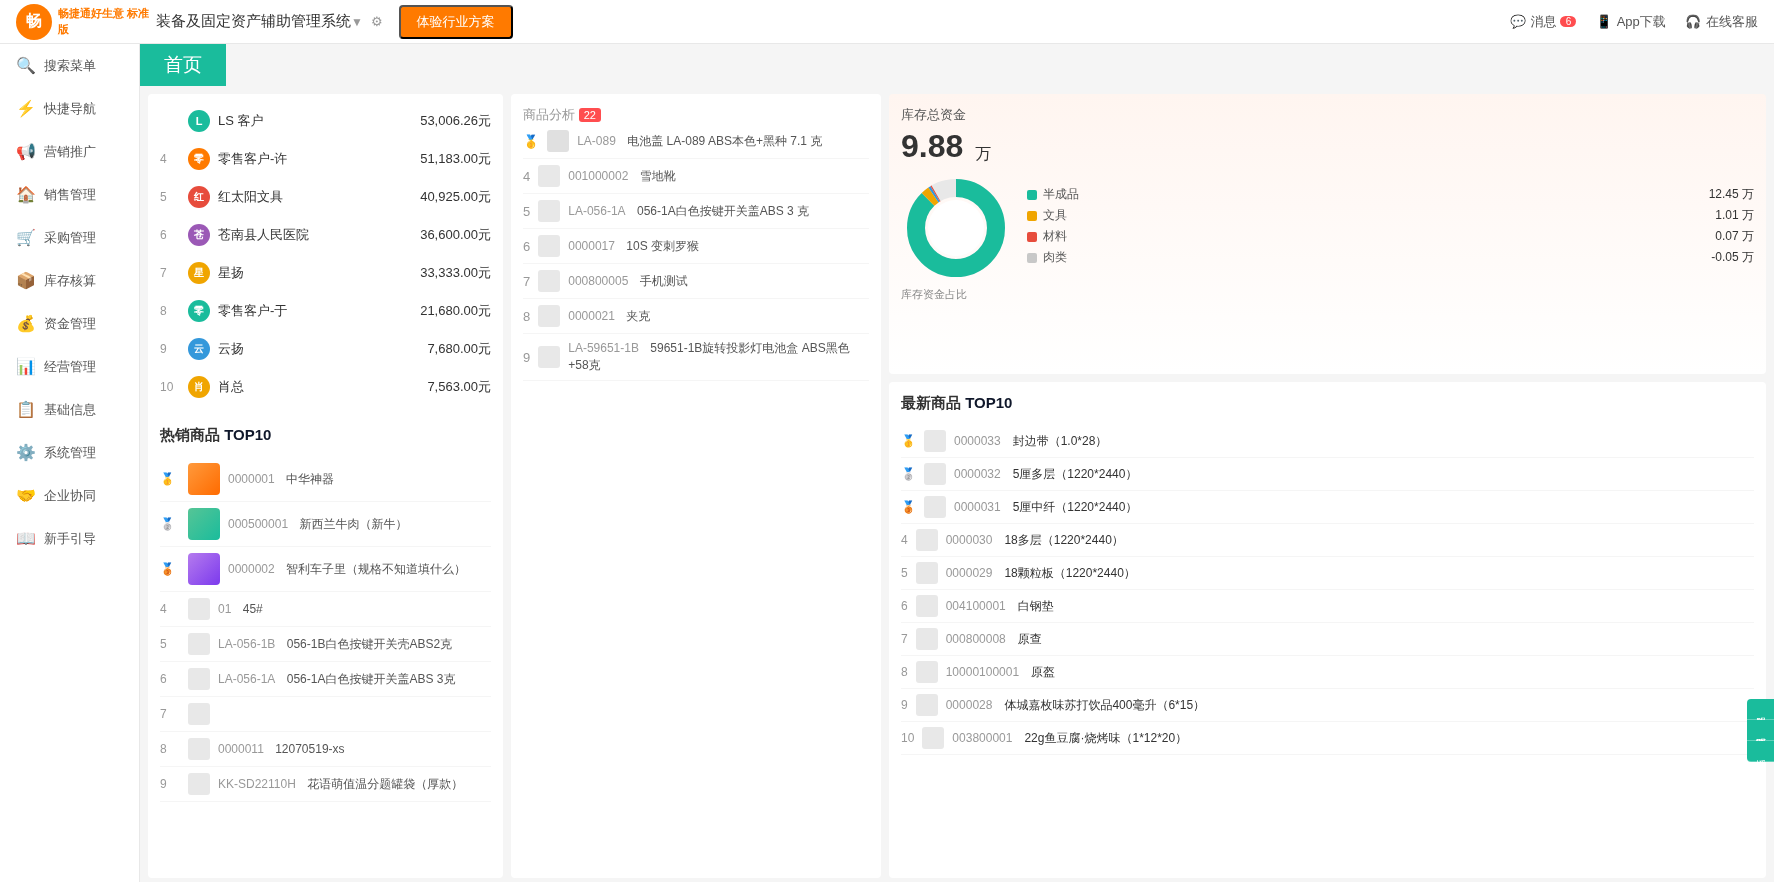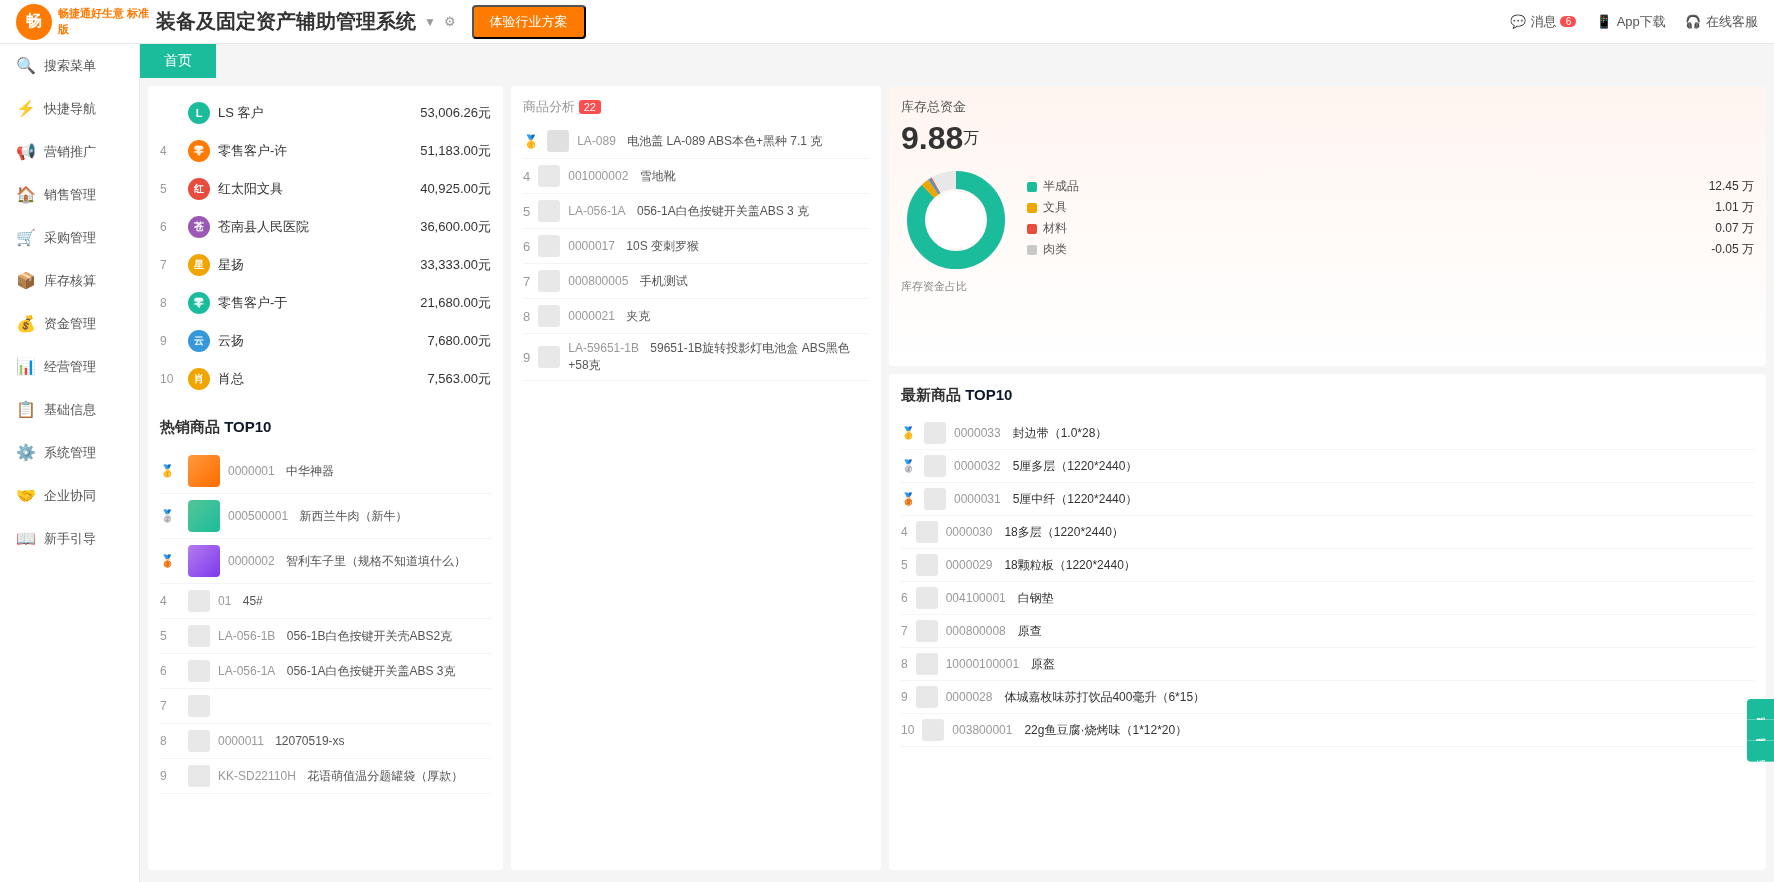--- a/index.html
+++ b/index.html
@@ -36,24 +36,23 @@
       margin-right: 6px;
       flex-shrink: 0;
     }
     .logo-text { font-size: 11px; line-height: 1.4; }
     .topbar-system {
       display: flex;
       align-items: center;
       flex: 1;
     }
     .system-name {
-      font-size: 20px;
+      font-size: 15px;
       color: #333;
-      margin-right: 8px;
-      font-weight: bold;
+      margin-right: 0;
     }
     .system-dropdown {
       color: #999;
       font-size: 12px;
       cursor: pointer;
     }
     .system-gear {
       margin-left: 8px;
       color: #999;
       cursor: pointer;
@@ -373,21 +372,21 @@
     <span>企业协同</span>
   </div>
   <div class="sidebar-item">
     <span class="sidebar-icon">📖</span>
     <span>新手引导</span>
   </div>
 </div>
 
 <div class="main">
   <div style="background:#1abc9c; padding: 8px 24px; display:inline-block;">
-    <span style="color:#fff; font-size:14px;">首页</span>
+    <span style="color:#fff; font-size:19px;">首页</span>
   </div>
 
   <div class="page-content">
 
     <div class="col-left">
 
       <div class="customer-list">
 
         <div class="customer-item">
           <span class="rank-num"></span>
@@ -510,21 +509,21 @@
           <div class="product-info">
             <span class="product-code">KK-SD22110H</span>
             <span>花语萌值温分题罐袋（厚款）</span>
           </div>
         </div>
       </div>
     </div>
 
     <div class="col-mid">
       <div style="background:#fff; border-radius:4px; padding:12px; overflow-y:auto; flex:1;">
-        <div style="font-size:13px; color:#999; margin-bottom:8px;">
+        <div style="font-size:13px; color:#999; ">
           <span>商品分析 </span>
           <span style="background:#ff4d4f; color:#fff; font-size:11px; border-radius:3px; padding:1px 5px;">22</span>
         </div>
 
         <div class="product-item">
           <span style="color:#f5a623;">🥇</span>
           <div class="item-icon-placeholder" style="font-size:9px;color:#aaa;background:#e0e0e0;"></div>
           <div class="product-info">
             <span class="product-code">LA-089</span>
             <span>电池盖 LA-089 ABS本色+黑种 7.1 克</span>
@@ -580,21 +579,21 @@
         </div>
       </div>
     </div>
 
     <div class="col-right">
 
       <div class="col-right-top" style="background: linear-gradient(to bottom, #fff5f0, #fff); min-height: 280px;">
         <div class="inventory-label-row">
           <span style="color:#555; font-size:13px;">库存总资金</span>
         </div>
-        <div style="display:flex; align-items:center; gap:0; margin-bottom:8px;">
+        <div style="display:flex; align-items:flex-end; gap:12px; margin-bottom:8px;">
           <span style="font-size:32px; font-weight:bold; color:#333;">9.88</span>
           <span style="font-size:16px; color:#333;">万</span>
         </div>
         <div class="donut-container">
           <svg width="110" height="110" viewBox="0 0 110 110">
 
             <circle cx="55" cy="55" r="40" fill="none" stroke="#e8e8e8" stroke-width="18"></circle>
 
             <circle cx="55" cy="55" r="40" fill="none" stroke="#1abc9c" stroke-width="18" stroke-dasharray="220 31" stroke-dashoffset="0" transform="rotate(-90 55 55)"></circle>
 

